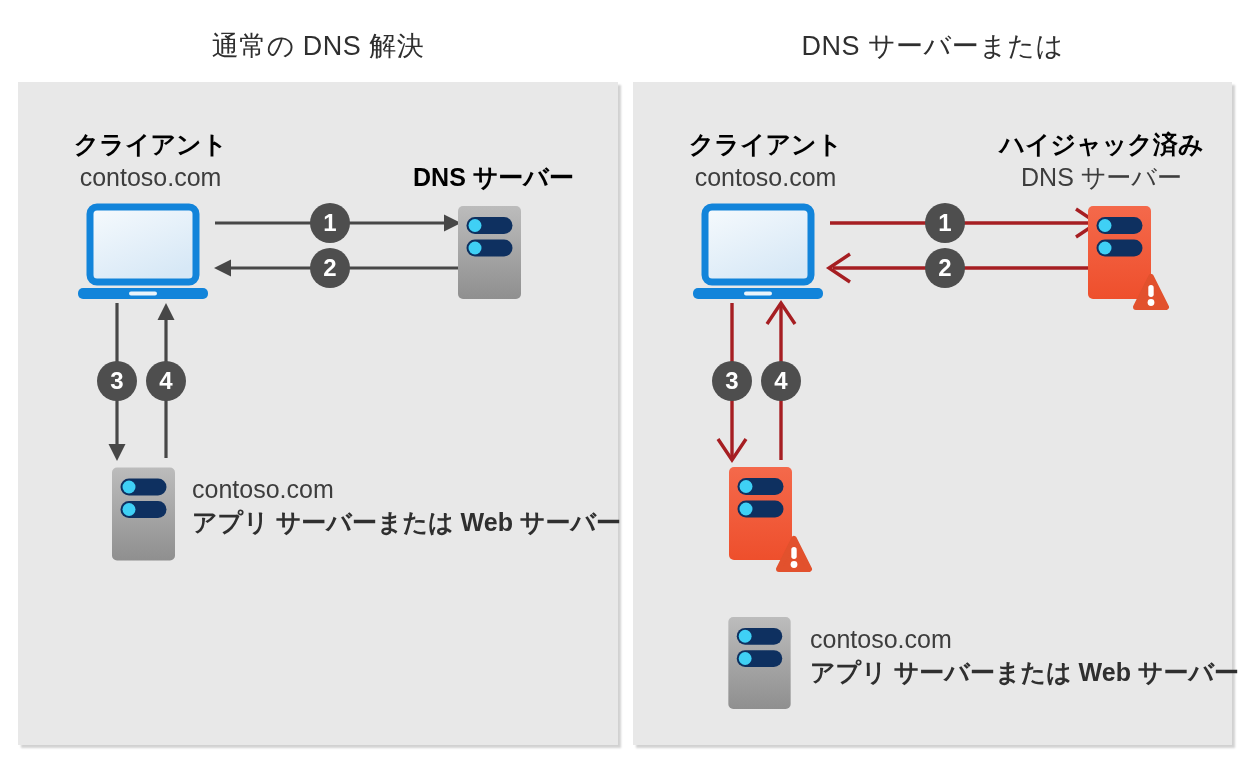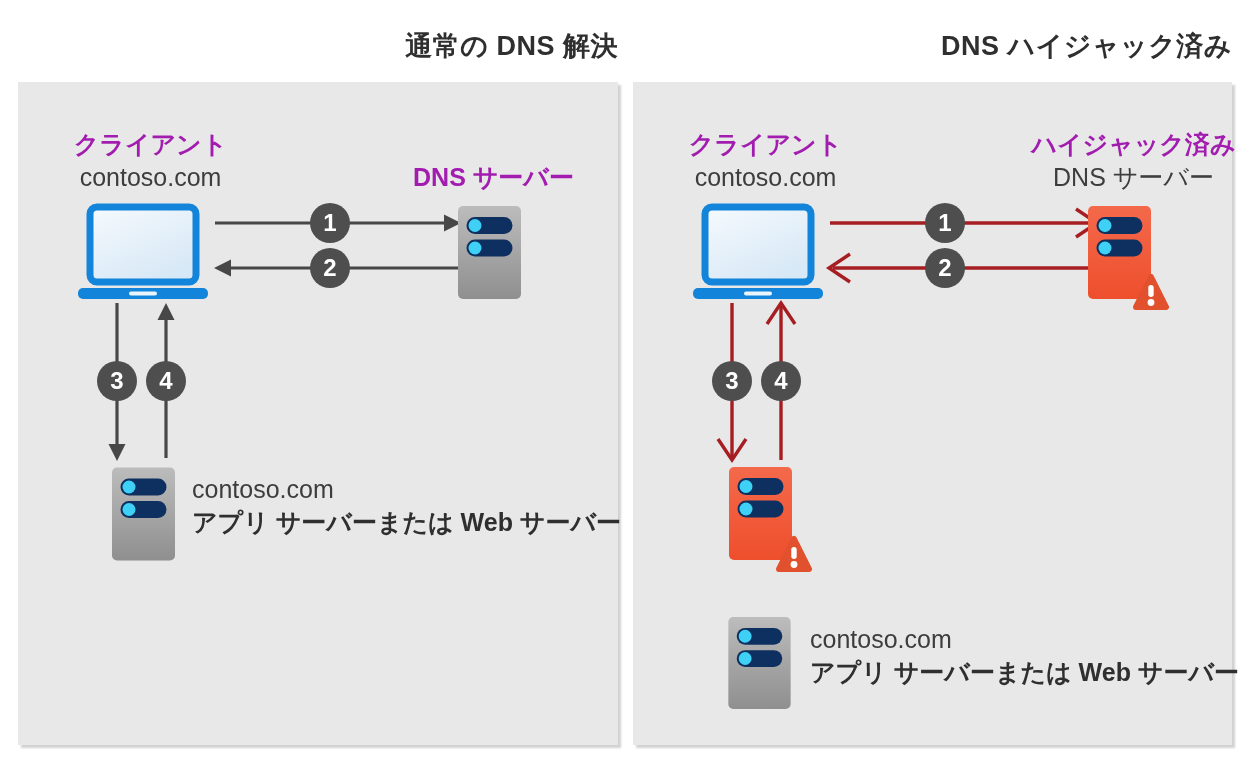--- a/index.html
+++ b/index.html
@@ -2,31 +2,31 @@
 <html><head>
 <meta charset="utf-8">
 <style>
   html,body{margin:0;padding:0;background:#ffffff;}
   body{
     width:1259px;height:770px;position:relative;overflow:hidden;
     font-family:"Liberation Sans","DejaVu Sans",sans-serif;
     -webkit-font-smoothing:antialiased;
   }
   .panel-title{
-    position:absolute;top:28px;height:36px;text-align:right;
-    font-size:27px;font-weight:700;color:#2f2f2f;letter-spacing:0.5px;
+    position:absolute;top:28px;height:36px;text-align:center;
+    font-size:27px;font-weight:400;color:#2f2f2f;letter-spacing:0.5px;
   }
   .panel{
     position:absolute;top:82px;height:663px;background:#e8e8e8;
     box-shadow:3px 3px 2px rgba(0,0,0,0.18);
   }
   .abs{position:absolute;}
   .connectors{position:absolute;left:0;top:0;pointer-events:none;}
   .lbl-center{text-align:center;line-height:33px;font-size:25px;color:#333;}
-  .lbl-bold{font-weight:700;color:#a21caf;}
+  .lbl-bold{font-weight:700;color:#000000;}
   .lbl-reg{font-weight:400;color:#3d3d3d;}
   .step-badge{
     position:absolute;width:40px;height:40px;border-radius:50%;
     background:#4e4e4e;color:#ffffff;font-size:24px;font-weight:700;
     display:flex;align-items:center;justify-content:center;
   }
   .server-caption{position:absolute;font-size:25px;line-height:33px;color:#3d3d3d;white-space:nowrap;}
   .server-caption .bold-line{font-weight:700;color:#2f2f2f;}
   svg{display:block;}
 </style>
@@ -44,21 +44,21 @@
         <stop offset="1" stop-color="#8f8f8f"></stop>
     </linearGradient>
     <linearGradient id="gradOrange" x1="0" y1="0" x2="0" y2="1">
       <stop offset="0" stop-color="#f4694b"></stop>
         <stop offset="1" stop-color="#ee4f2c"></stop>
     </linearGradient>
   </defs>
 </svg>
 
 <div class="panel-title" style="left:18px;width:600px;">通常の DNS 解決</div>
-<div class="panel-title" style="left:633px;width:599px;">DNS ハイジャック済み</div>
+<div class="panel-title" style="left:633px;width:599px;">DNS サーバーまたは</div>
 
 <div class="panel" style="left:18px;width:600px;">
 
   <svg class="connectors" width="600" height="663">
     <g stroke="#474747" stroke-width="3.2" fill="#474747">
       <g>
         <line x1="197" y1="141" x2="426" y2="141"></line>
         <polygon points="426,132.5 426,149.5 443,141" stroke="none"></polygon>
       </g>
       <g>
@@ -145,21 +145,21 @@
         <polyline points="134,242 148,221 162,242"></polyline>
       </g>
     </g>
   </svg>
 
   <div class="abs lbl-center" style="left:20px;top:46px;width:225px;">
     <div class="lbl-bold">クライアント</div>
     <div class="lbl-reg">contoso.com</div>
   </div>
 
-  <div class="abs lbl-center" style="left:388px;top:46px;width:225px;">
+  <div class="abs lbl-center" style="left:356px;top:46px;width:225px;">
     <div class="lbl-bold">ハイジャック済み</div>
     <div class="lbl-reg">DNS サーバー</div>
   </div>
 
   <div class="abs" style="left:60px;top:121px;">
     <svg width="130" height="97" viewBox="0 0 130 97">
       <rect x="12" y="4" width="106" height="75" rx="7" fill="url(#gradScreen)" stroke="#1284da" stroke-width="7"></rect>
       <rect x="0" y="85" width="130" height="11" rx="5" fill="#1284da"></rect>
       <rect x="51" y="88.5" width="28" height="4" rx="2" fill="#eaf4fb"></rect>
     </svg>

